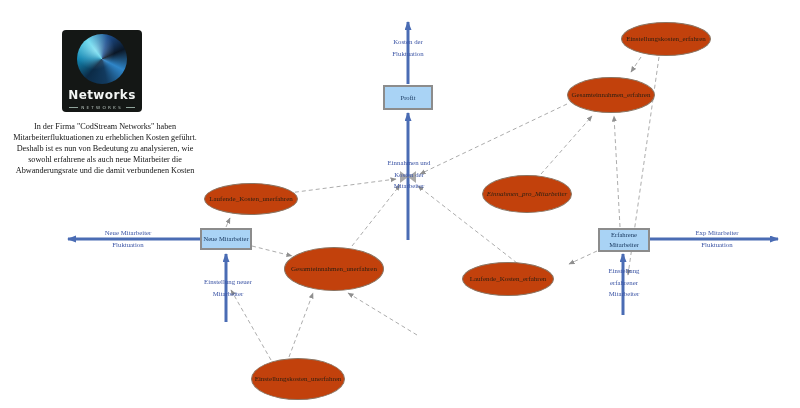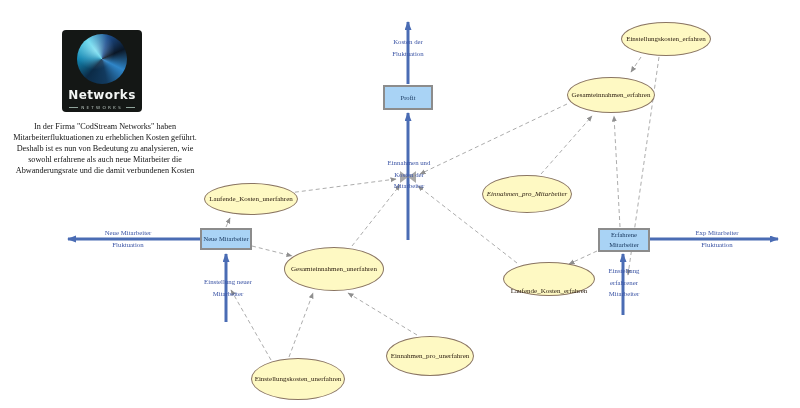--- a/index.html
+++ b/index.html
@@ -26,29 +26,29 @@
 
   
   .stock { position:absolute; background:#a9d3f5; border:2px solid #8c8c8c; box-sizing:border-box;
            display:flex; flex-direction:column; align-items:center; justify-content:center;
            font-size:6.6px; color:#17365d; text-align:center; line-height:1.45; white-space:nowrap; }
   .stock-profit { left:383px; top:85px; width:50px; height:25px; }
   .stock-neue   { left:200px; top:228px; width:52px; height:22px; }
   .stock-erf    { left:598px; top:228px; width:52px; height:24px; }
 
   
-  .aux { position:absolute; background:#fef9c3; border:1.5px solid #8a7563; border-radius:50%;
+  .aux { position:absolute; background:#c2410c; border:1.5px solid #8a7563; border-radius:50%;
          box-sizing:border-box; display:flex; align-items:center; justify-content:center;
          font-size:7px; color:#2e2013; white-space:nowrap; }
   .aux-lku { left:204px; top:183px; width:94px;  height:32px; }
   .aux-gu  { left:284px; top:247px; width:100px; height:44px; }
   .aux-eku { left:251px; top:358px; width:94px;  height:42px; }
   .aux-epu { left:386px; top:336px; width:88px;  height:40px; }
   .aux-epm { left:482px; top:175px; width:90px;  height:38px;font-style:italic; }
-  .aux-lke { left:503px; top:262px; width:92px;  height:34px;align-items:flex-end; }
+  .aux-lke { left:462px; top:262px; width:92px;  height:34px; }
   .aux-ge  { left:567px; top:77px;  width:88px;  height:36px; }
   .aux-eke { left:621px; top:22px;  width:90px;  height:34px; }
 
   
   .flowlabel { position:absolute; transform:translate(-50%,-50%); text-align:center;
                font-size:6.8px; color:#3c55a5; line-height:1.7; white-space:nowrap; }
 </style>
 </head>
 <body>
 
@@ -123,23 +123,20 @@
 
   <div class="aux aux-lku">
     <span>Laufende_Kosten_unerfahren</span>
   </div>
   <div class="aux aux-gu">
     <span>Gesamteinnahmen_unerfahren</span>
   </div>
   <div class="aux aux-eku">
     <span>Einstellungskosten_unerfahren</span>
   </div>
-  <div class="aux aux-epu">
-    <span>Einnahmen_pro_unerfahren</span>
-  </div>
   <div class="aux aux-epm">
     <span>Einnahmen_pro_Mitarbeiter</span>
   </div>
   <div class="aux aux-lke">
     <span>Laufende_Kosten_erfahren</span>
   </div>
   <div class="aux aux-ge">
     <span>Gesamteinnahmen_erfahren</span>
   </div>
   <div class="aux aux-eke">

